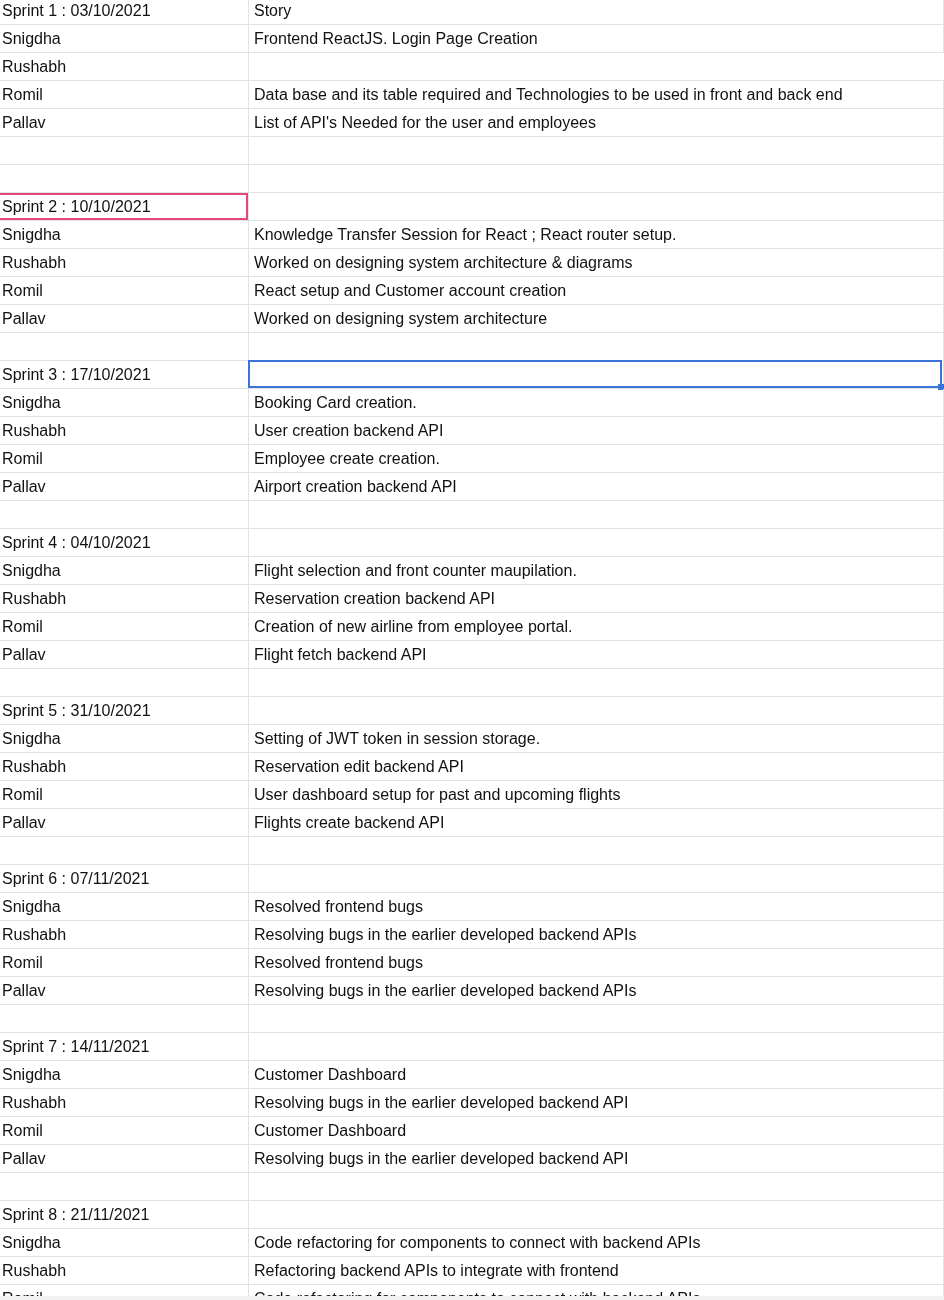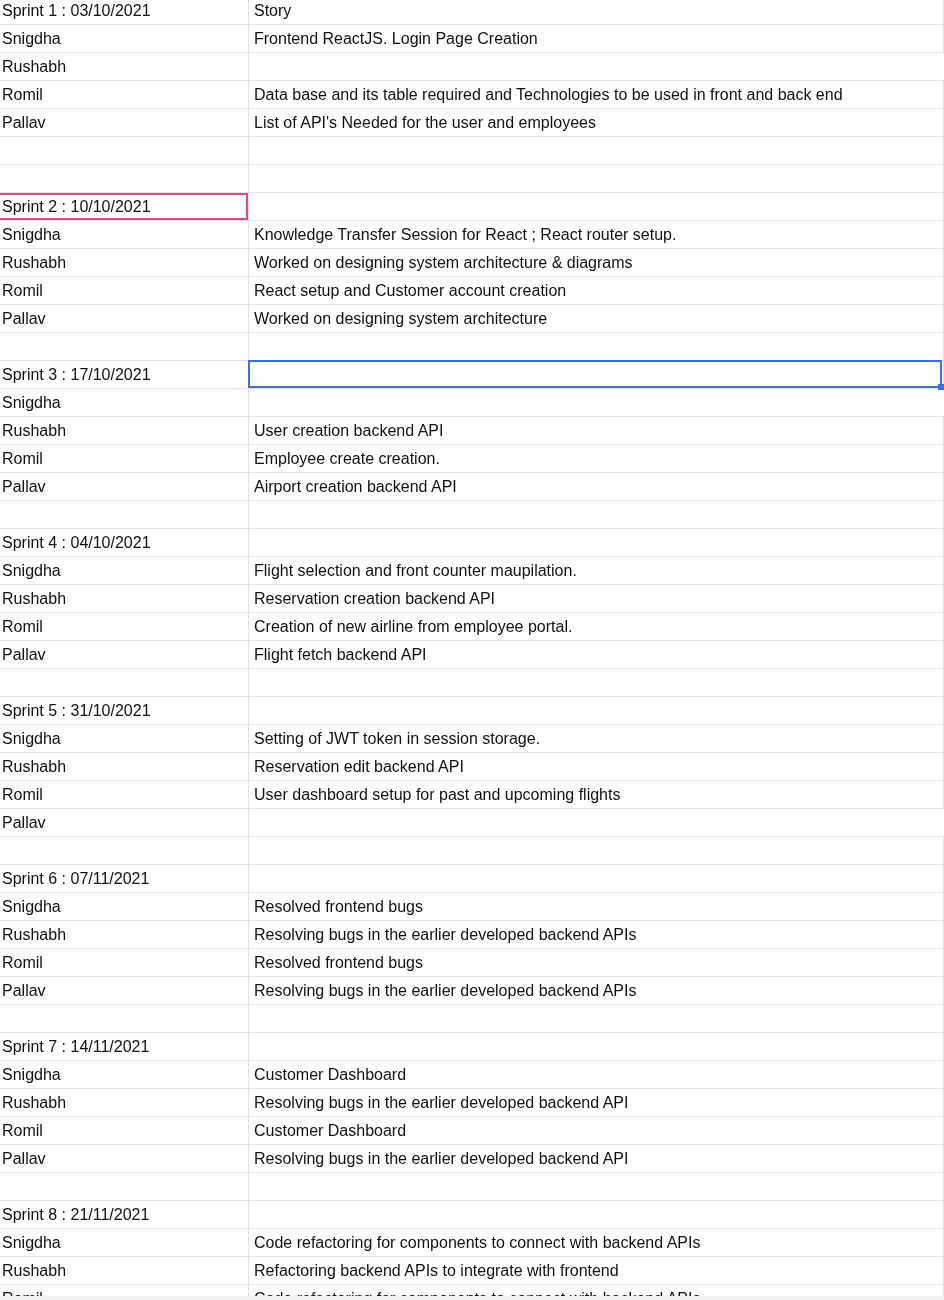--- a/index.html
+++ b/index.html
@@ -75,20 +75,21 @@
     </div>
     <div class="row">
       <div class="cell a">Sprint 3 : 17/10/2021</div>
       <div class="cell b"></div>
       <div class="sel-blue" style="top: -1px;">
         <div class="sel-handle" style="right: -4px; bottom: -4px;"></div>
       </div>
     </div>
     <div class="row">
       <div class="cell a">Snigdha</div>
+      <div class="cell b">Booking Card creation.</div>
     </div>
     <div class="row">
       <div class="cell a">Rushabh</div>
       <div class="cell b">User creation backend API</div>
     </div>
     <div class="row">
       <div class="cell a">Romil</div>
       <div class="cell b">Employee create creation.</div>
     </div>
     <div class="row">
@@ -134,20 +135,21 @@
     <div class="row">
       <div class="cell a">Rushabh</div>
       <div class="cell b">Reservation edit backend API</div>
     </div>
     <div class="row">
       <div class="cell a">Romil</div>
       <div class="cell b">User dashboard setup for past and upcoming flights</div>
     </div>
     <div class="row">
       <div class="cell a">Pallav</div>
+      <div class="cell b">Flights create backend API</div>
     </div>
     <div class="row">
       <div class="cell a"></div>
       <div class="cell b"></div>
     </div>
     <div class="row">
       <div class="cell a">Sprint 6 : 07/11/2021</div>
       <div class="cell b"></div>
     </div>
     <div class="row">

